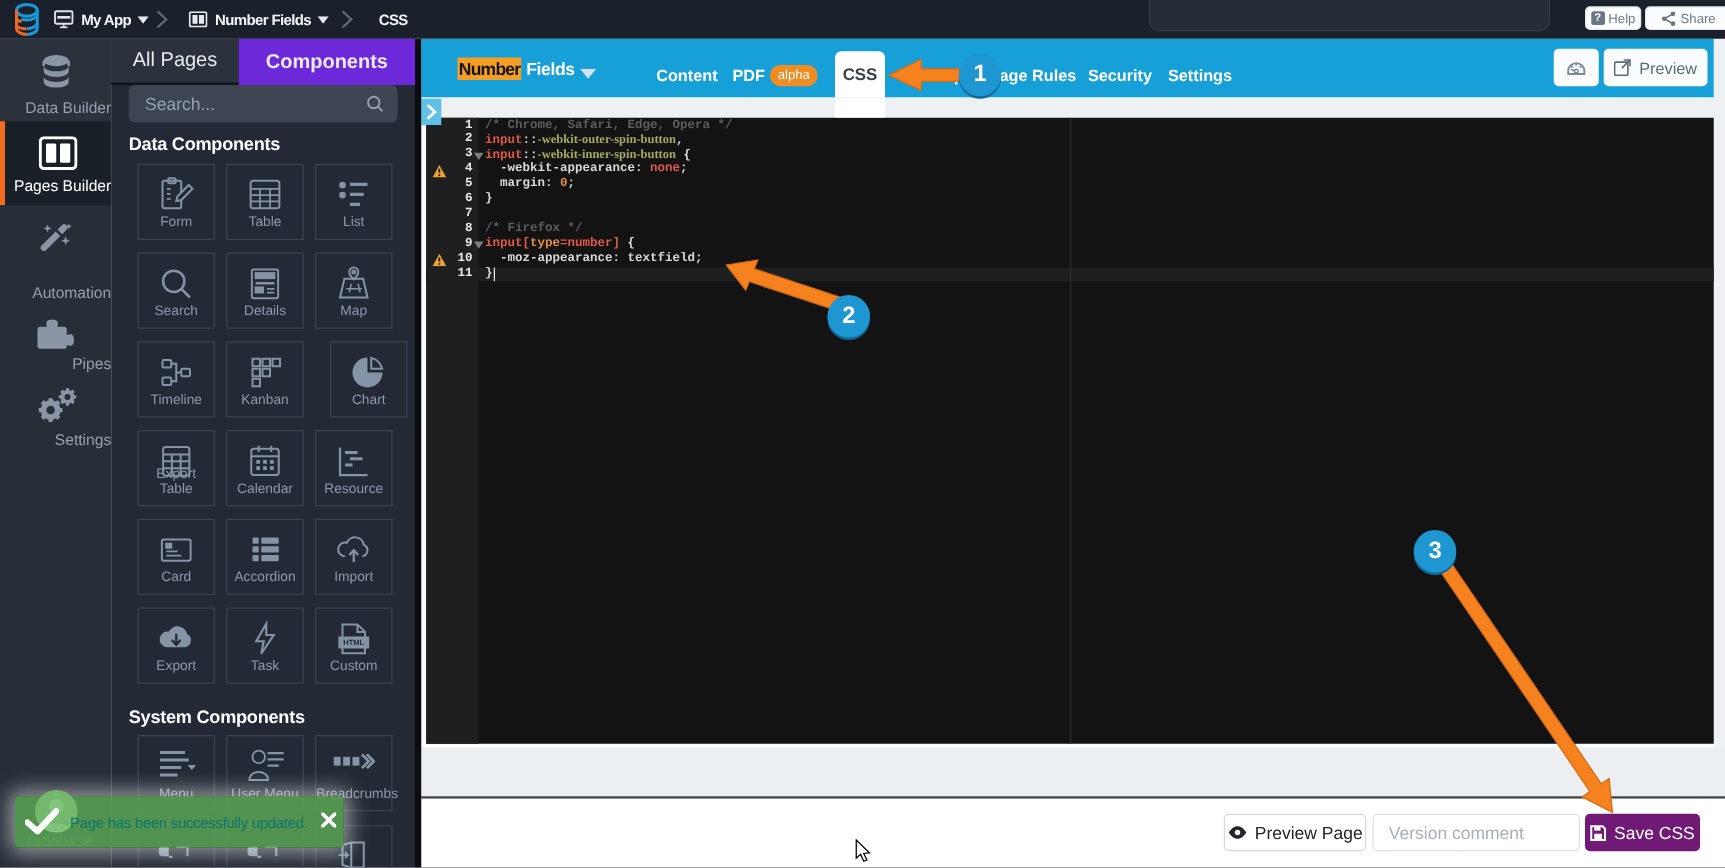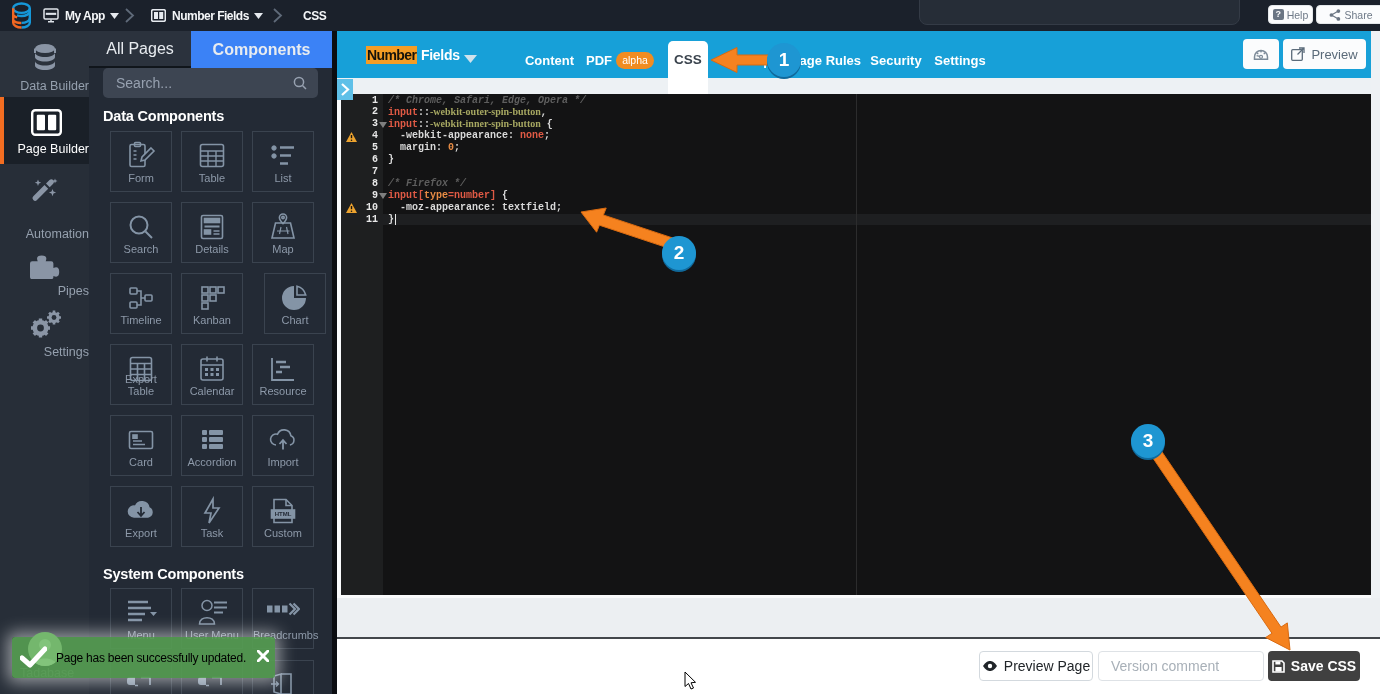--- a/index.html
+++ b/index.html
@@ -37,21 +37,21 @@
   #csstab { position:absolute; left:668px; top:41px; width:40px; height:37px; background:#fff; border-radius:5px 5px 0 0; color:#3a434d; font-size:13.5px; font-weight:bold; text-align:center; line-height:37px; z-index:12; }
   #csstab2 { position:absolute; left:668px; top:78px; width:40px; height:16px; background:#fff; z-index:11; }
 
   
   #editor { position:absolute; left:341px; top:94px; width:1030px; height:501px; background:#131314; border-radius:5px 0 0 0; z-index:5; font-family:"Liberation Mono", monospace; }
   #editwhite { position:absolute; left:337px; top:94px; width:8px; height:504px; background:#fafbfc; z-index:4; }
   #editseam { position:absolute; left:337px; top:595px; width:1034px; height:3px; background:#fafbfc; z-index:5; }
   #gutter { position:absolute; left:0; top:0; width:42px; height:501px; background:#1e1f20; }
   .lnum { position:absolute; width:37px; text-align:right; color:#e8e8e8; font-size:10px; font-weight:bold; line-height:12px; }
   .cline { position:absolute; left:47px; font-size:10px; font-weight:bold; line-height:12px; white-space:pre; color:#d9d9d9; }
-  .cmt { color:#5e5e5e; font-style:italic; font-weight:bold; }
+  .cmt { color:#5e5e5e; font-weight:bold; }
   .red { color:#e05a45; }
   .oliv { color:#a7a862;font-family:Liberation Serif, serif; }
   .orn { color:#e78c45; }
   #pmargin { position:absolute; left:515px; top:0; width:1px; height:501px; background:#2c2c2d; }
   #activeline { position:absolute; left:0; top:119.5px; width:1030px; height:11.9px; background:#1e1f21; }
 
   
   #graystrip { position:absolute; left:337px; top:598px; width:1043px; height:39px; background:#eceff2; z-index:5; }
   #footline { position:absolute; left:337px; top:637px; width:1043px; height:2px; background:#43474c; z-index:6; }
   #footer { position:absolute; left:337px; top:639px; width:1043px; height:55px; background:#fff; z-index:6; }
@@ -134,21 +134,21 @@
         <path d="M6 5.5 v4.5 M26 5.5 v4.5" stroke="#8a95a5" stroke-width="2"></path>
       </svg>
     <div style="margin-top:4px">Data Builder</div>
   </div>
   <div class="sbitem sbactive" style="top:66px;height:67px;width:89px;padding-top:12px">
     <svg width="31" height="27" viewBox="0 0 31 27">
         <rect x="1.2" y="1.2" width="28.6" height="24.6" rx="3" fill="none" stroke="#fff" stroke-width="2.4"></rect>
         <rect x="5.8" y="5.8" width="8.2" height="15.4" rx="1" fill="#fff"></rect>
         <rect x="17" y="5.8" width="8.2" height="15.4" rx="1" fill="#fff"></rect>
       </svg>
-    <div style="margin-top:6px">Page Builder</div>
+    <div style="margin-top:6px">Pages Builder</div>
   </div>
   <div class="sbitem" style="top:145px">
     <svg width="33" height="31" viewBox="0 0 33 31">
       <path d="M20.2 12.8 L9 24 a2.6 2.6 0 0 1-3.7-3.7 L16.5 9.1 Z" fill="#8a95a5"></path>
       <path d="M18 7.6 L22.9 12.5 M17.6 8 l4.9 4.9" stroke="none"></path>
       <path d="M21.7 11.3 l3.5-3.5 a2.6 2.6 0 0 0-3.7-3.7 l-3.5 3.5 Z" fill="#8a95a5"></path>
       <path d="M24.5 13 l1 2.6 2.6 1 -2.6 1 -1 2.6 -1-2.6 -2.6-1 2.6-1 Z" fill="#8a95a5"></path>
       <path d="M10 3.5 l.9 2.3 2.3 .9 -2.3 .9 -.9 2.3 -.9-2.3 -2.3-.9 2.3-.9 Z" fill="#8a95a5"></path>
       <path d="M27 2.5 l.7 1.8 1.8 .7 -1.8 .7 -.7 1.8 -.7-1.8 -1.8-.7 1.8-.7 Z" fill="#8a95a5"></path>
     </svg>
@@ -178,21 +178,21 @@
             <circle r="2.4" fill="#272e38"></circle>
           </g>
         </g>
       </svg>
     <div style="margin-top:3px">Settings</div>
   </div>
 </div>
 
 <div id="panel">
   <div class="ptab" style="left:0;width:102px;background:#2b323d;border-bottom:2px solid #10151b">All Pages</div>
-  <div class="ptab" style="left:102px;width:141px;background:#3b82f6;font-weight:bold">Components</div>
+  <div class="ptab" style="left:102px;width:141px;background:#6d28d9;font-weight:bold">Components</div>
   <div id="search">Search...
     <svg class="abs" style="right:11px;top:8px" width="14" height="14" viewBox="0 0 14 14">
         <circle cx="6" cy="6" r="4.6" fill="none" stroke="#97a1b0" stroke-width="1.5"></circle>
         <path d="M9.5 9.5 L13 13" stroke="#97a1b0" stroke-width="1.5"></path>
       </svg>
   </div>
   <div class="phead" style="top:77px">Data Components</div>
   <div id="tiles">
   <div class="tile" style="left:21px;top:100px">
         <svg width="30" height="30" viewBox="0 0 30 30" fill="none" stroke="#8494a6" stroke-width="1.6">
@@ -495,21 +495,21 @@
 <div id="graystrip"></div>
 <div id="footline"></div>
 <div id="footer">
   <div class="fbtn" style="left:642px;width:114px;border:1px solid #d3d9de;background:#fff;color:#212529;">
     <svg width="16" height="12" viewBox="0 0 16 12">
         <path d="M1 6 C3.5 2 6 1 8 1 C10 1 12.5 2 15 6 C12.5 10 10 11 8 11 C6 11 3.5 10 1 6 Z" fill="#212529"></path>
         <circle cx="8" cy="6" r="2.2" fill="#fff"></circle>
       </svg>Preview Page
   </div>
   <div class="fbtn" style="left:761px;width:166px;border:1px solid #dee2e6;background:#fff;color:#a8b0b8;justify-content:flex-start;padding-left:12px;">Version comment</div>
-  <div class="fbtn" style="left:931px;width:92px;background:#404040;color:#fff;font-weight:bold;">
+  <div class="fbtn" style="left:931px;width:92px;background:#701a75;color:#fff;">
     <svg width="13" height="13" viewBox="0 0 13 13">
         <path d="M1 1 h9 l2 2 v9 h-11 Z" fill="none" stroke="#fff" stroke-width="1.6"></path>
         <rect x="3.4" y="7" width="6.2" height="4.5" fill="#fff"></rect>
         <rect x="3.4" y="1.5" width="5" height="3" fill="#fff"></rect>
       </svg>Save CSS
   </div>
 </div>
 
 <svg class="arrow" style="left:705px;top:42px" width="90" height="40" viewBox="0 0 90 40">
   <path d="M6 18 L32 5.5 L32 13 L83 13 L83 23 L32 23 L32 30.5 Z" fill="#f5821f" stroke="#d96a10" stroke-width="1"></path>
@@ -531,21 +531,21 @@
   <div class="abs" style="left:12px;top:17px;width:263px;height:41px;background:rgba(86,158,82,0.9);border-radius:3px;box-shadow:0 0 16px 5px rgba(255,255,255,0.5);"></div>
   <div class="abs" style="left:28px;top:12px;width:34px;height:34px;border-radius:50%;background:#74b76d;overflow:hidden;">
     <svg width="34" height="34" viewBox="0 0 34 34">
         <circle cx="17" cy="13" r="6" fill="#82c47b"></circle>
         <path d="M5 34 C5 24 29 24 29 34 Z" fill="#82c47b"></path>
       </svg>
   </div>
   <svg class="abs" style="left:20px;top:26px" width="27" height="22" viewBox="0 0 27 22">
       <path d="M2 12 L10 19 L25 3" fill="none" stroke="#fff" stroke-width="5" stroke-linecap="round" stroke-linejoin="round"></path>
     </svg>
-  <div class="abs" style="left:56px;top:31px;color:#000000;font-size:12px;letter-spacing:-0.25px;white-space:nowrap;">Page has been successfully updated.</div>
+  <div class="abs" style="left:56px;top:31px;color:#0f766e;font-size:12px;letter-spacing:-0.25px;white-space:nowrap;">Page has been successfully updated.</div>
   <svg class="abs" style="left:257px;top:30px" width="12" height="12" viewBox="0 0 12 12">
       <path d="M1 1 L11 11 M11 1 L1 11" stroke="#fff" stroke-width="3" stroke-linecap="round"></path>
     </svg>
 </div>
 
 <svg class="abs" style="left:684px;top:671px;z-index:60" width="13" height="19" viewBox="0 0 13 19">
   <path d="M1 1 L1 15.5 L4.5 12.5 L7 18 L9.5 17 L7 11.8 L11.5 11.3 Z" fill="#fff" stroke="#000" stroke-width="1"></path>
 </svg>
 
 </body></html>

